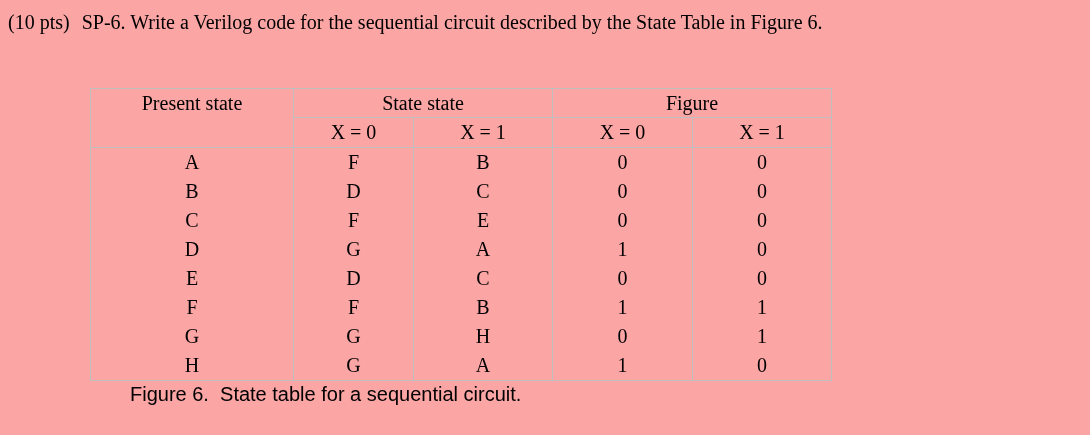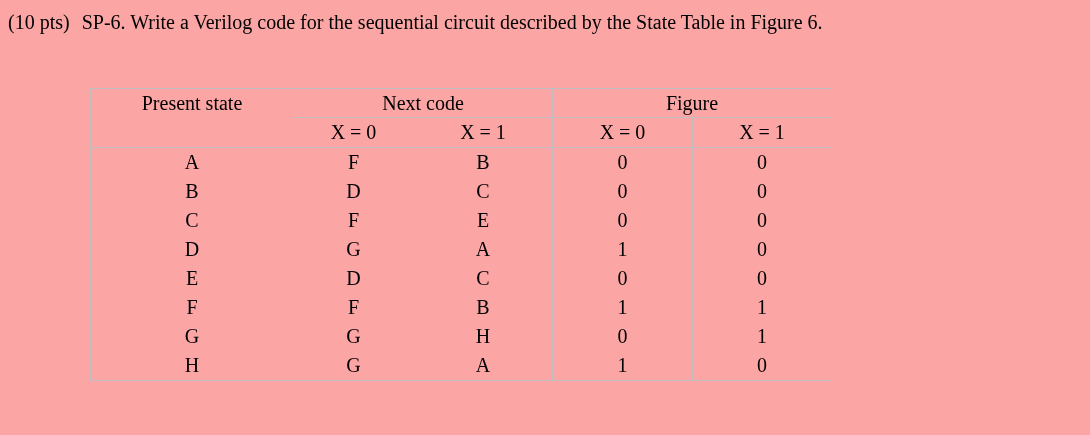--- a/index.html
+++ b/index.html
@@ -77,21 +77,21 @@
     <colgroup>
       <col style="width:203px">
       <col style="width:120px">
       <col style="width:139px">
       <col style="width:140px">
       <col style="width:139px">
     </colgroup>
     <thead>
       <tr class="row-group">
         <th class="present-head" rowspan="2">Present state</th>
-        <th colspan="2">Next code</th>
+        <th colspan="2">State state</th>
         <th colspan="2">Figure</th>
       </tr>
       <tr class="row-sub">
         <th>X = 0</th>
         <th>X = 1</th>
         <th>X = 0</th>
         <th>X = 1</th>
       </tr>
     </thead>
     <tbody>
@@ -147,14 +147,15 @@
       <tr>
         <td>H</td>
         <td>G</td>
         <td>A</td>
         <td>1</td>
         <td>0</td>
       </tr>
     </tbody>
   </table>
 
+  <div class="figure-caption">Figure 6.  State table for a sequential circuit.</div>
 
 </div>
 
 </body></html>

